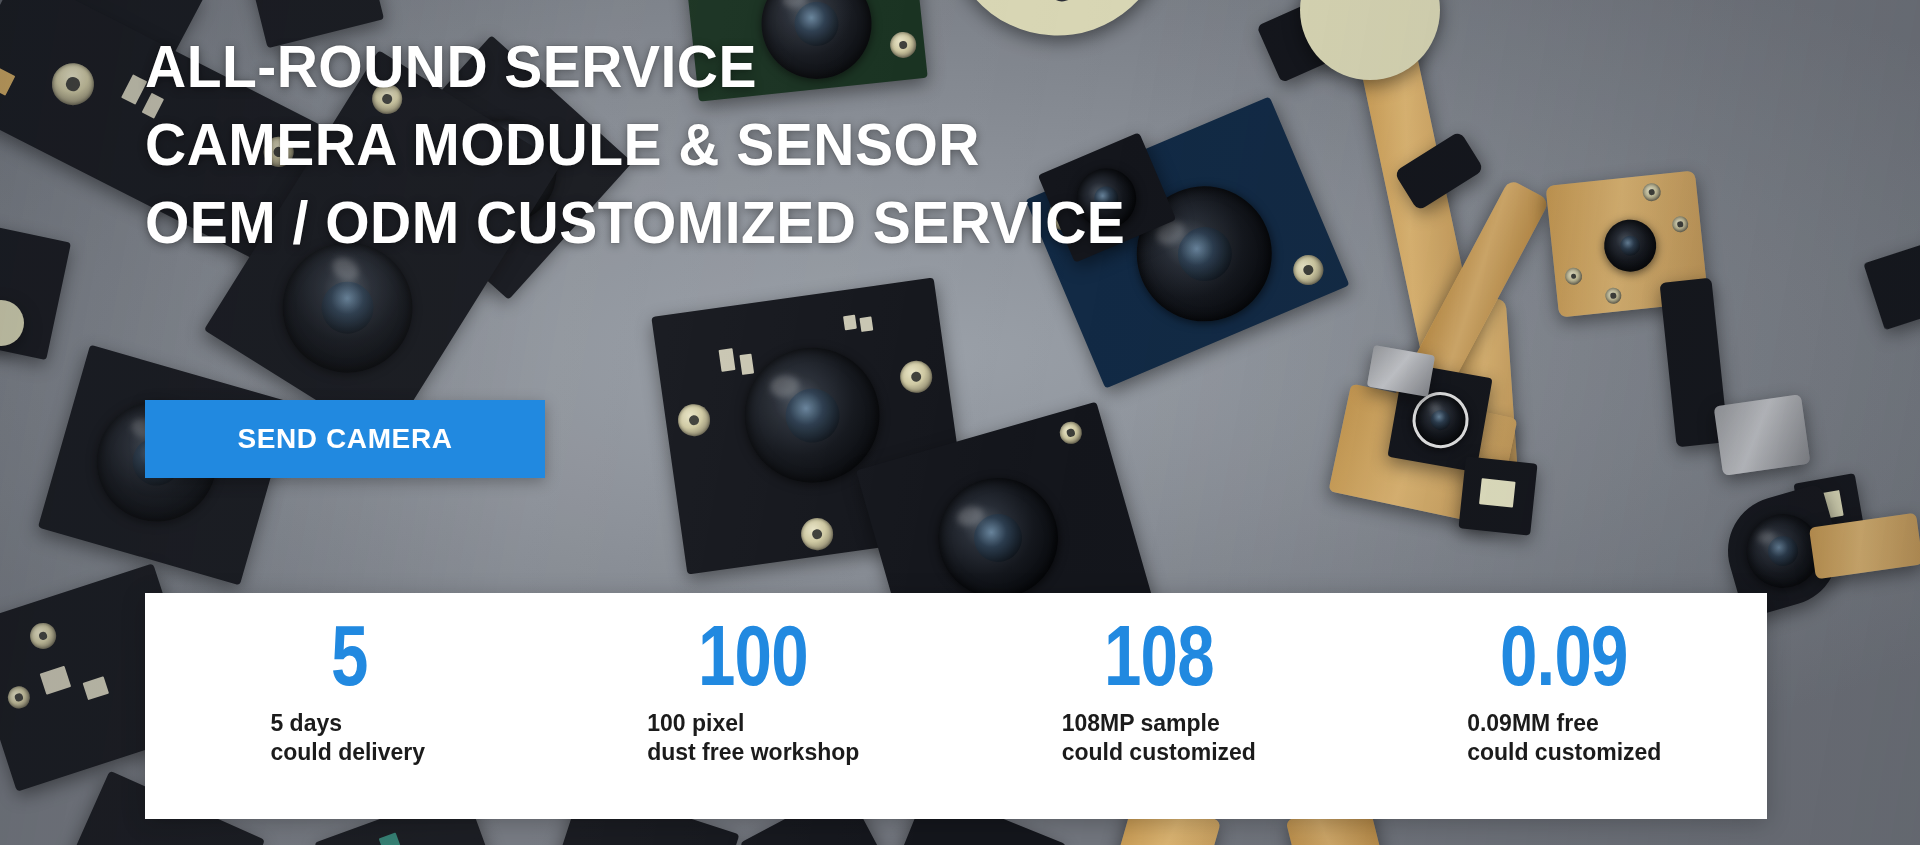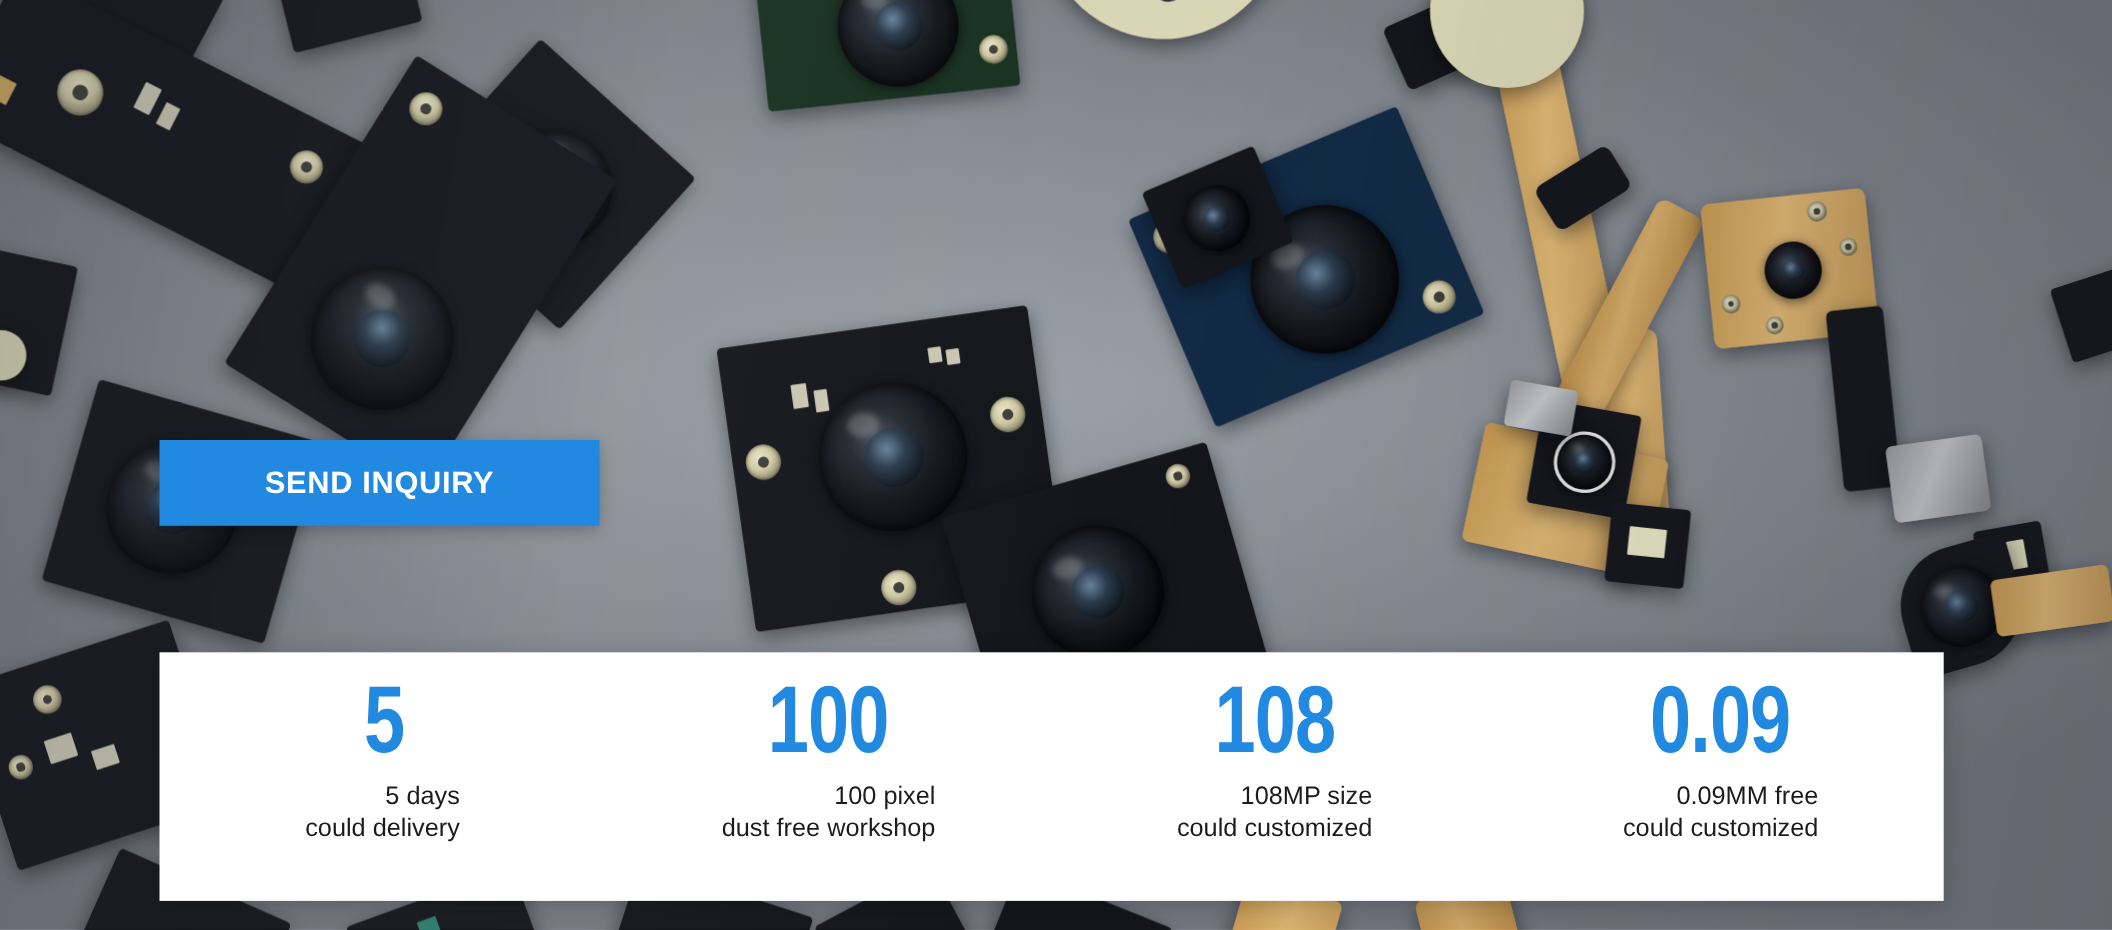--- a/index.html
+++ b/index.html
@@ -156,26 +156,26 @@
     font-weight:bold;
     font-size:82px;
     line-height:88px;
     letter-spacing:-1px;
     transform:scaleX(0.82) scaleY(1.05);
     transform-origin:center top;
     white-space:nowrap;
   }
   .stat-desc {
     margin-top:12px;
-    text-align:right;
+    text-align:left;
     color:#1b1b1b;
     font-family:"Liberation Sans", sans-serif;
     font-size:23px;
     line-height:29px;
-    font-weight:normal;
+    font-weight:bold;
   }
   .stat-desc .l2 { display:block; }
 
   
   .stat:nth-child(1) .stat-number { margin-left:4px; }
   .stat:nth-child(2) .stat-number { margin-left:0px; }
   .stat:nth-child(3) .stat-number { margin-left:0px; }
   .stat:nth-child(4) .stat-number { margin-left:0px; }
 </style>
 </head>
@@ -337,22 +337,27 @@
       <div class="pcb" style="left:1872px;top:248px;width:90px;height:70px;transform:rotate(-18deg);"></div>
 
       <div class="pcb" style="left:-70px;top:228px;width:130px;height:120px;transform:rotate(12deg);"></div>
 
       <div class="pcb cream" style="left:1300px;top:-60px;width:140px;height:140px;border-radius:50%;"></div>
       <div class="pcb cream" style="left:1330px;top:300px;width:46px;height:46px;border-radius:50%;left:-22px;top:300px;"></div>
 
     </div>
   </div>
 
-
-  <button class="cta">SEND INQUIRY</button>
+  <div class="headline">
+    <span class="line">ALL-ROUND SERVICE</span>
+    <span class="line">CAMERA MODULE &amp; SENSOR</span>
+    <span class="line">OEM / ODM CUSTOMIZED SERVICE</span>
+  </div>
+
+  <button class="cta">SEND CAMERA</button>
 
   <div class="stats-panel">
 
     <div class="stat">
       <div class="stat-number">5</div>
       <div class="stat-desc">
         <span>5 days</span>
         <span class="l2">could delivery</span>
       </div>
     </div>
@@ -361,21 +366,21 @@
       <div class="stat-number">100</div>
       <div class="stat-desc">
         <span>100 pixel</span>
         <span class="l2">dust free workshop</span>
       </div>
     </div>
 
     <div class="stat">
       <div class="stat-number">108</div>
       <div class="stat-desc">
-        <span>108MP size</span>
+        <span>108MP sample</span>
         <span class="l2">could customized</span>
       </div>
     </div>
 
     <div class="stat">
       <div class="stat-number">0.09</div>
       <div class="stat-desc">
         <span>0.09MM free</span>
         <span class="l2">could customized</span>
       </div>

